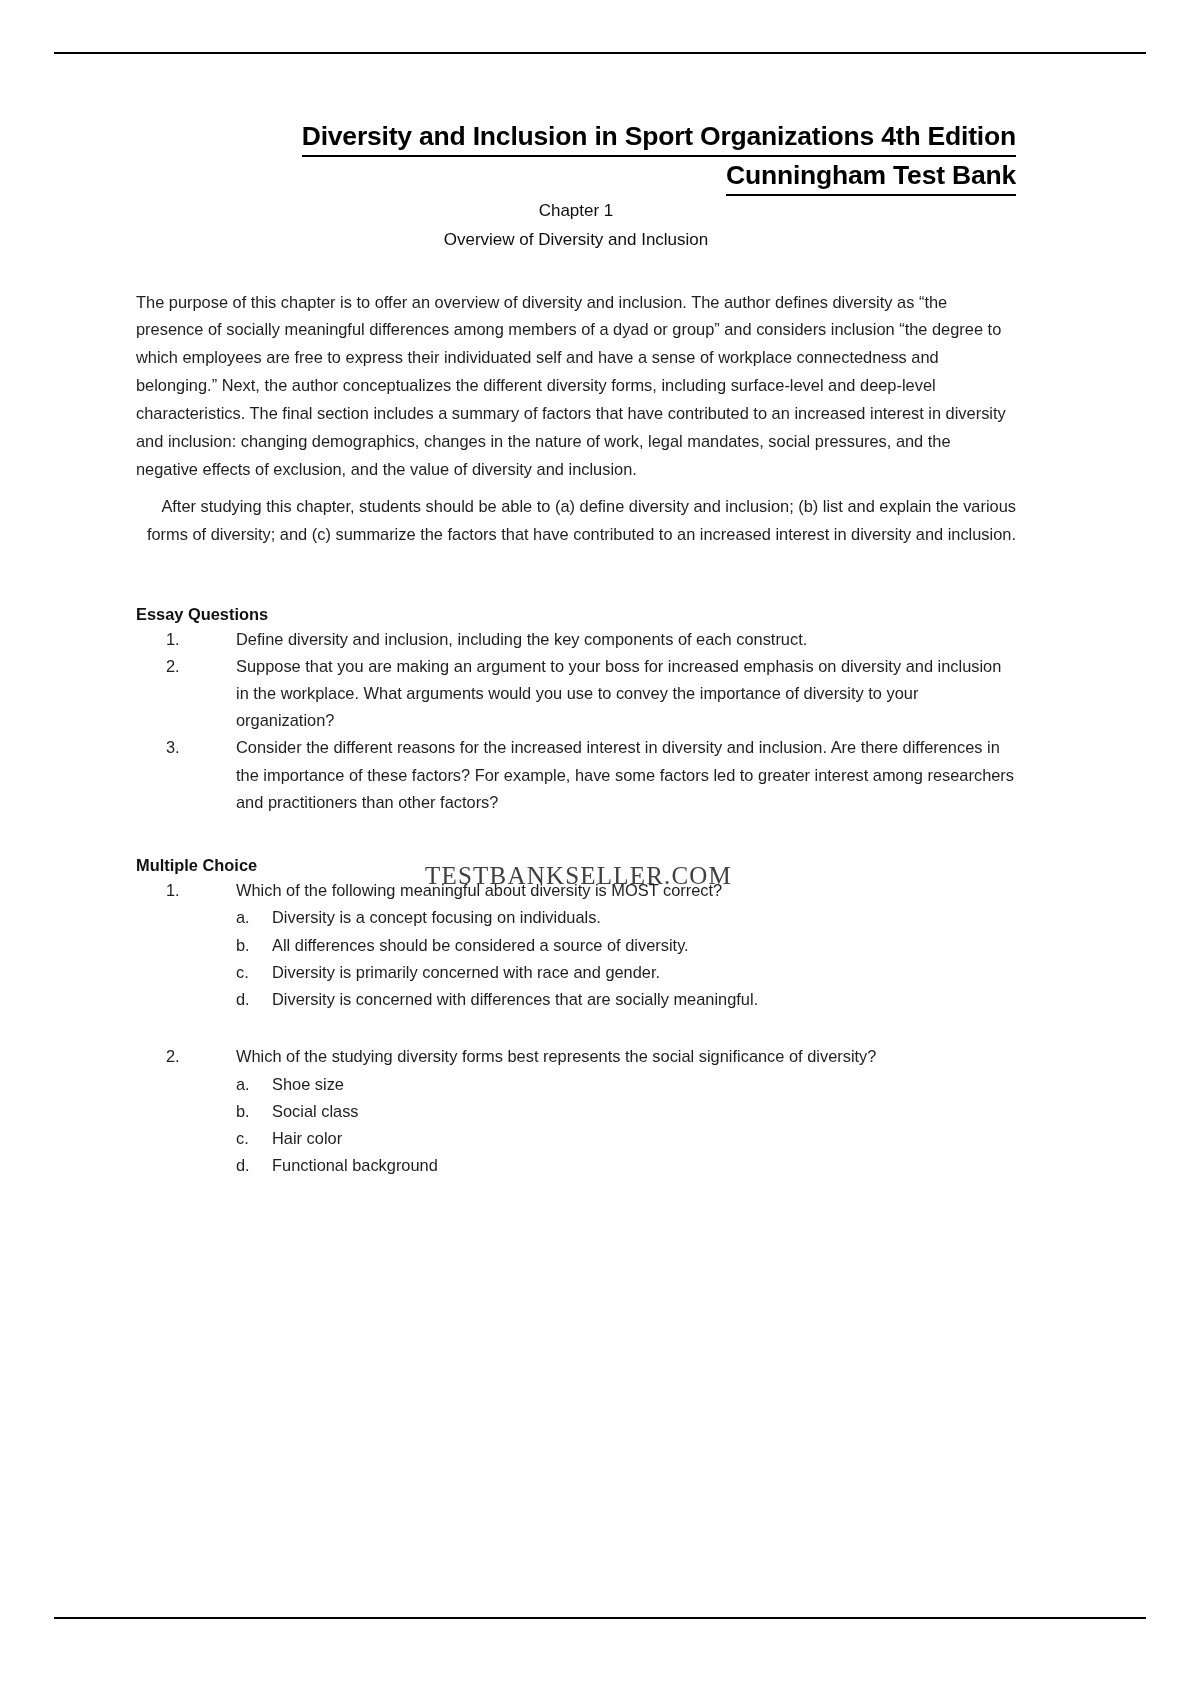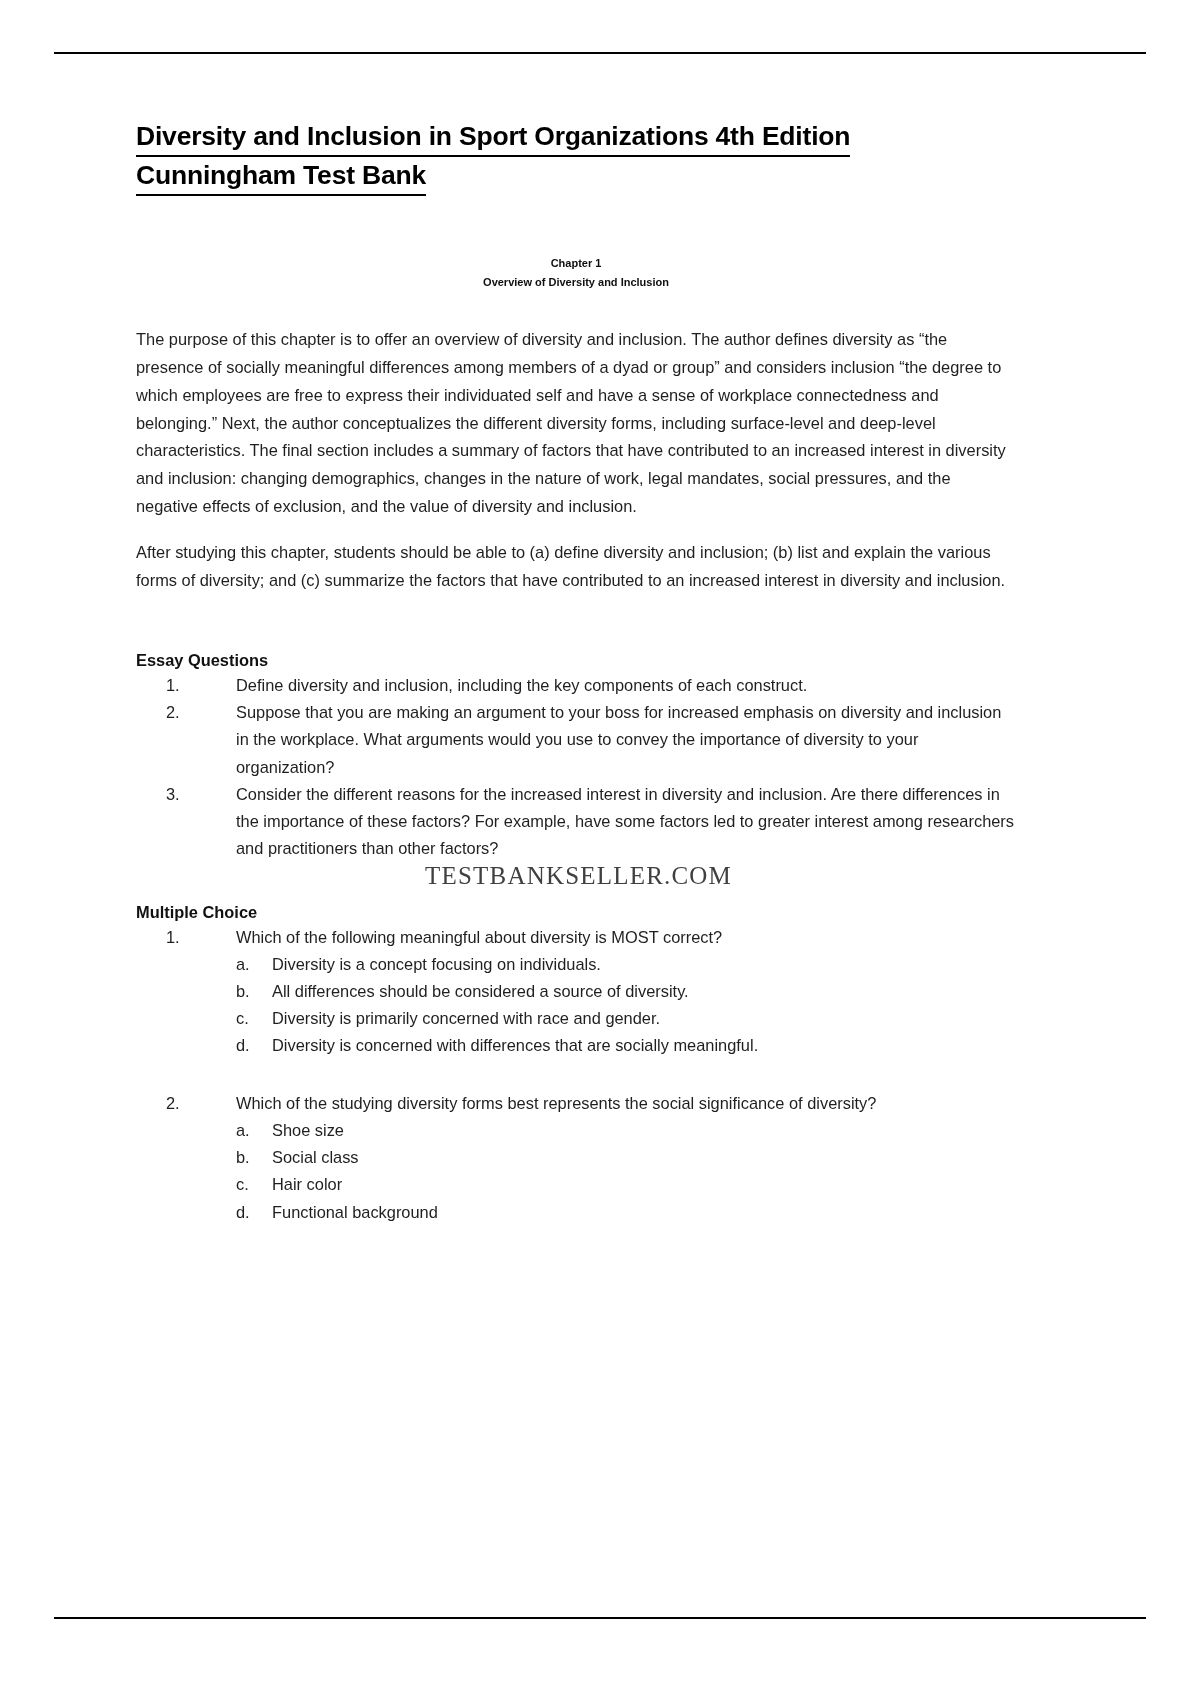--- a/index.html
+++ b/index.html
@@ -30,52 +30,51 @@
   .rule-bottom { top: 1617px; }
 
   .content {
     position: absolute;
     left: 136px;
     top: 118px;
     width: 880px;
   }
 
   .doc-title {
-    text-align: left;
+    text-align: right;
     font-size: 26.5px;
     font-weight: bold;
     line-height: 1.36;
     letter-spacing: -0.2px;
     color: #000;
     margin: 0 0 0 0;
   }
   .doc-title .tline {
     display: inline-block;
     border-bottom: 2.2px solid #000;
     padding-bottom: 1px;
   }
 
   .chapter-block {
     text-align: center;
-    margin-top: 58px;
-    font-size: 11px;
-    font-weight: bold;
+    font-size: 17px;
+    font-weight: normal;
     line-height: 1.72;
     color: #0f0f0f;
   }
 
   .para {
     font-size: 16.4px;
     line-height: 1.70;
     color: #1f1f1f;
     margin: 0;
     text-align: left;
   }
   .para-1 { margin-top: 34px; }
-  .para-2 { margin-top: 18px; }
+  .para-2 { margin-top: 9px; text-align: right; }
 
   .section-head {
     font-size: 16.4px;
     font-weight: bold;
     margin: 0;
     color: #111;
   }
   .section-essay { margin-top: 56px; }
   .section-mc { margin-top: 40px; }
 

